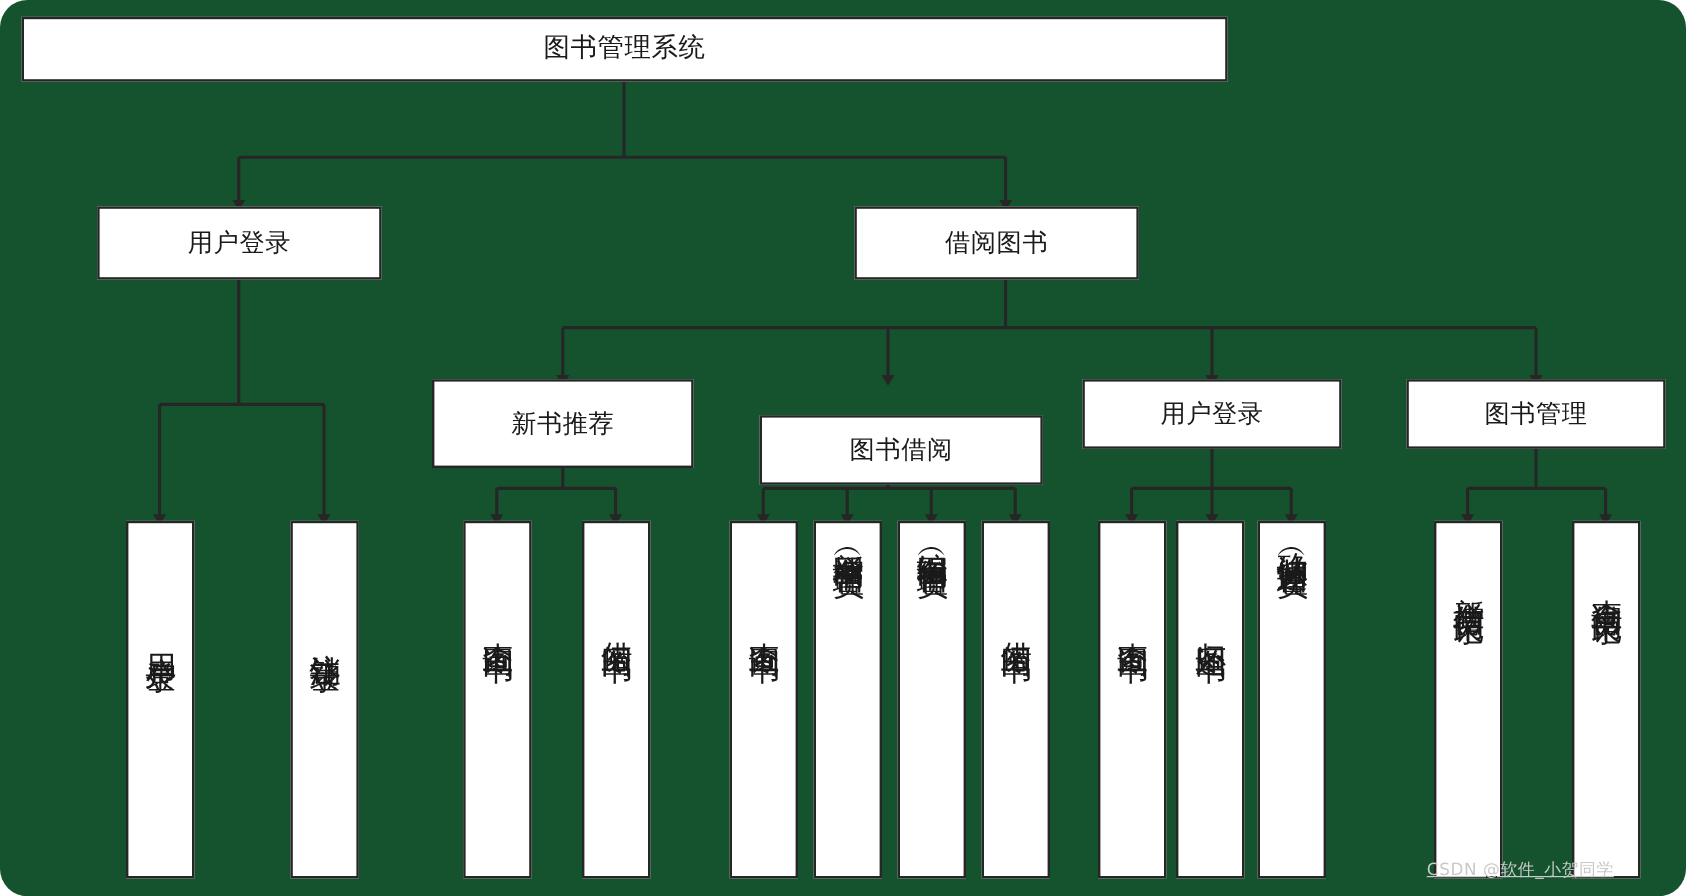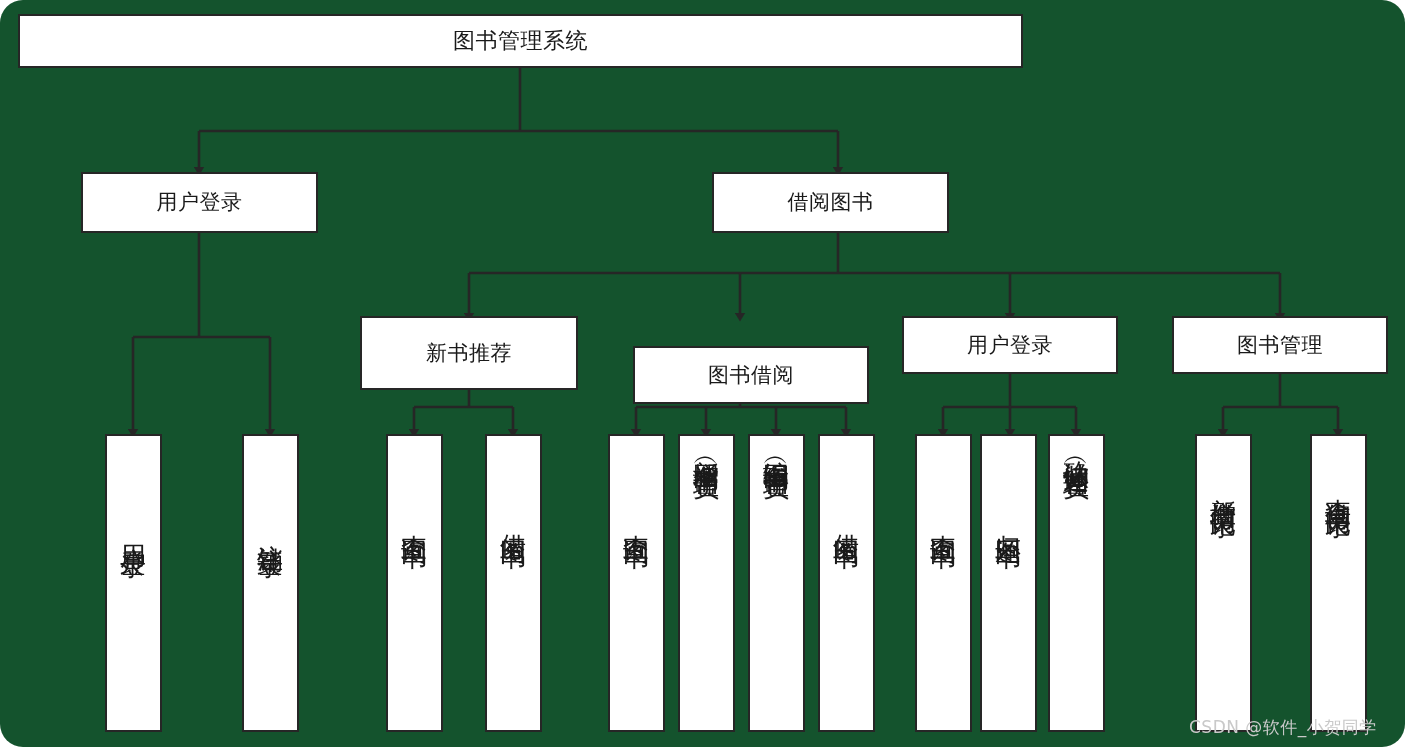--- a/index.html
+++ b/index.html
@@ -64,25 +64,26 @@
     letter-spacing: 3px;
   }
   .node.vert.tall-text .node-label {
     letter-spacing: 2px;
   }
   .node.vert.mid .node-label {
     
   }
   .watermark {
     position: absolute;
-    font-size: 17px;
+    font-size: 14px;
     color: #c9c9c9;
     white-space: nowrap;
     letter-spacing: 0.5px;
     pointer-events: none;
+    text-decoration: underline;
   }
 </style>
 </head>
 <body>
 
 <div id="diagram-root">
 
   <svg id="edge-layer" viewBox="0 0 1405 747" xmlns="http://www.w3.org/2000/svg">
     <defs>
       <marker id="arrow" markerWidth="9" markerHeight="11" refX="1.5" refY="5.5" orient="auto" markerUnits="userSpaceOnUse">

